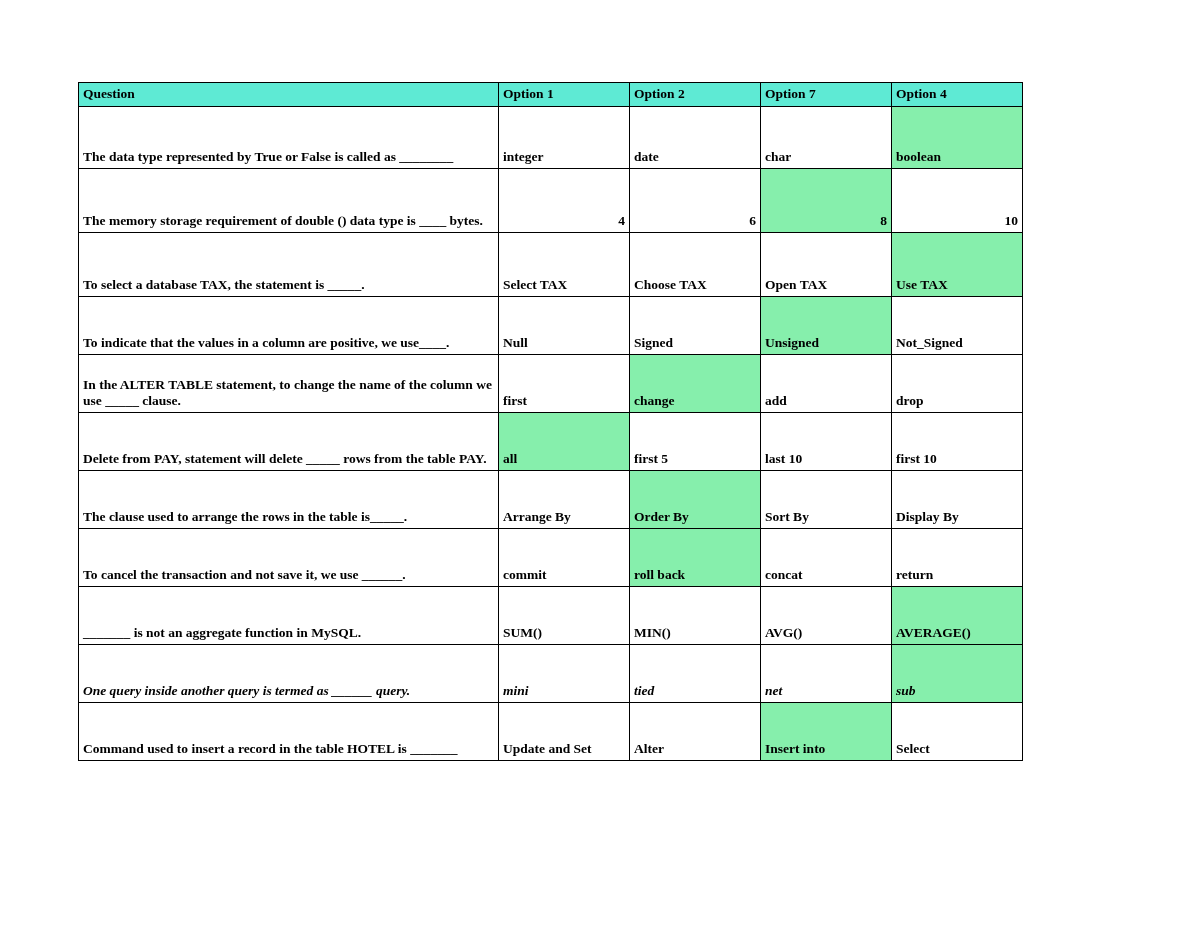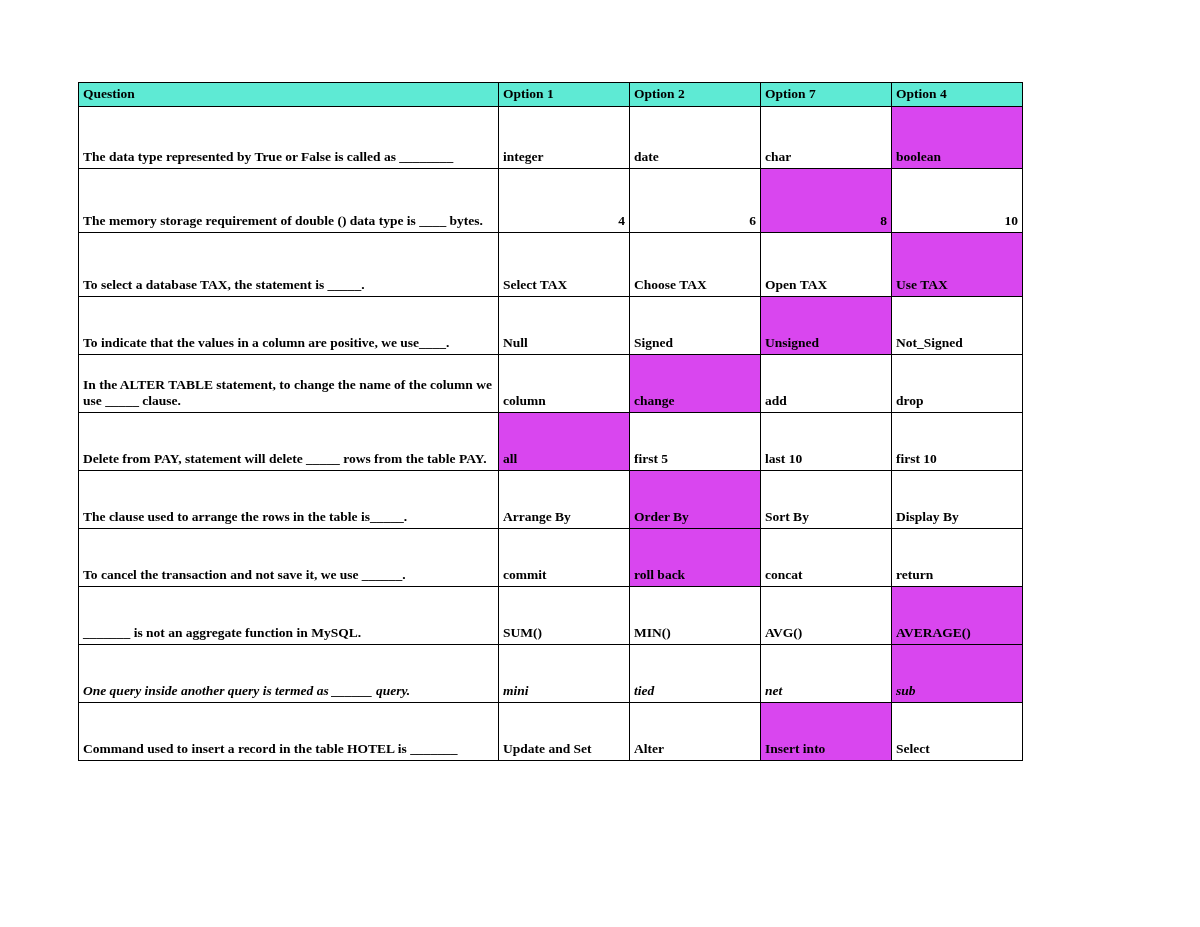--- a/index.html
+++ b/index.html
@@ -48,21 +48,21 @@
     font-weight: bold;
   }
   td.opt-cell {
     text-align: left;
     font-weight: bold;
   }
   td.num {
     text-align: right;
   }
   td.hl {
-    background: #d946ef;
+    background: #86efac;
   }
   
   tr.r0 td { height: 18px; }
   tr.r1 td { height: 56px; }
   tr.r2 td { height: 58px; }
   tr.r3 td { height: 58px; }
   tr.r4 td { height: 52px; margin-left: 44px; }
   tr.r5 td { height: 52px; }
   tr.r6 td { height: 52px; }
   tr.r7 td { height: 52px; }
@@ -120,21 +120,21 @@
       <tr class="r4">
         <td class="q-cell">To indicate that the values in a column are positive, we use____.</td>
         <td class="opt-cell">Null</td>
         <td class="opt-cell">Signed</td>
         <td class="opt-cell hl">Unsigned</td>
         <td class="opt-cell">Not_Signed</td>
       </tr>
 
       <tr class="r5">
         <td class="q-cell">In the ALTER TABLE statement, to change the name of the column we use _____ clause.</td>
-        <td class="opt-cell">column</td>
+        <td class="opt-cell">first</td>
         <td class="opt-cell hl">change</td>
         <td class="opt-cell">add</td>
         <td class="opt-cell">drop</td>
       </tr>
 
       <tr class="r6">
         <td class="q-cell">Delete from PAY, statement will delete _____ rows from the table PAY.</td>
         <td class="opt-cell hl">all</td>
         <td class="opt-cell">first 5</td>
         <td class="opt-cell">last 10</td>

